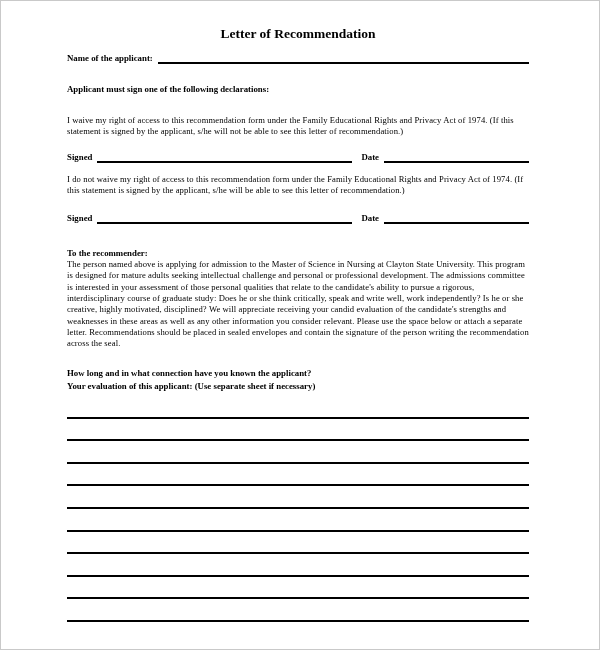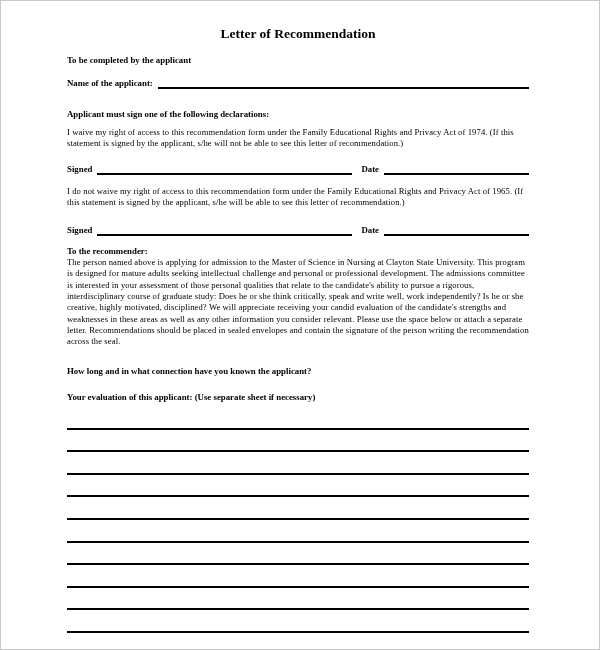--- a/index.html
+++ b/index.html
@@ -20,61 +20,60 @@
   }
   .h-bold { font-size: 8.8px; font-weight: bold; line-height: 11px; }
   .para { font-size: 8.6px; line-height: 11.3px; letter-spacing: 0.1px; }
 
   .sec-applicant-heading { margin-top: 14px; }
   .name-row { display: flex; align-items: flex-end; margin-top: 12px; }
   .name-row .label { white-space: nowrap; font-family: Liberation Serif, serif; }
   .fill { border-bottom: 2px solid #000; height: 9px; }
   .fill.grow { flex: 1 1 auto; margin-left: 5px; }
   .declarations-heading { margin-top: 20px; }
-  .decl-para { margin-top: 7px; }
+  .decl-para { margin-top: 20px; }
   .signed-row { display: flex; align-items: center; margin-top: 14px; }
   .signed-row .label { white-space: nowrap; }
   .signed-row .date-label { margin-left: 9px; }
   .signed-row .date-fill { flex: 0 0 145px; margin-left: 5px; }
   .decl-para-2 { margin-top: 11px; }
   .signed-row-2 { margin-top: 17px; }
-  .recommender-heading { margin-top: 10px; }
+  .recommender-heading { margin-top: 24px; }
   .question-known { margin-top: 18px; }
-  .evaluation-label { margin-top: 15px; }
+  .evaluation-label { margin-top: 2px; }
   .evaluation-lines { margin-top: 0; }
   .ans-line { height: 0; border-top: 2px solid #000; margin-top: 20.6px; }
   .ans-line:first-child { margin-top: 25px; }
 </style>
 </head>
 <body>
 
 <div class="page">
   <div class="content">
 
     <div class="title">Letter of Recommendation</div>
 
-    <div class="h-bold sec-applicant-heading">To be completed by the applicant</div>
 
     <div class="name-row">
       <span class="h-bold label">Name of the applicant:</span>
       <span class="fill grow"></span>
     </div>
 
     <div class="h-bold declarations-heading">Applicant must sign one of the following declarations:</div>
 
     <div class="para decl-para">I waive my right of access to this recommendation form under the Family Educational Rights and Privacy Act of 1974. (If this statement is signed by the applicant, s/he will not be able to see this letter of recommendation.)</div>
 
     <div class="signed-row">
       <span class="h-bold label">Signed</span>
       <span class="fill grow"></span>
       <span class="h-bold label date-label">Date</span>
       <span class="fill date-fill"></span>
     </div>
 
-    <div class="para decl-para-2">I do not waive my right of access to this recommendation form under the Family Educational Rights and Privacy Act of 1965. (If this statement is signed by the applicant, s/he will be able to see this letter of recommendation.)</div>
+    <div class="para decl-para-2">I do not waive my right of access to this recommendation form under the Family Educational Rights and Privacy Act of 1974. (If this statement is signed by the applicant, s/he will be able to see this letter of recommendation.)</div>
 
     <div class="signed-row signed-row-2">
       <span class="h-bold label">Signed</span>
       <span class="fill grow"></span>
       <span class="h-bold label date-label">Date</span>
       <span class="fill date-fill"></span>
     </div>
 
     <div class="h-bold recommender-heading">To the recommender:</div>
 

